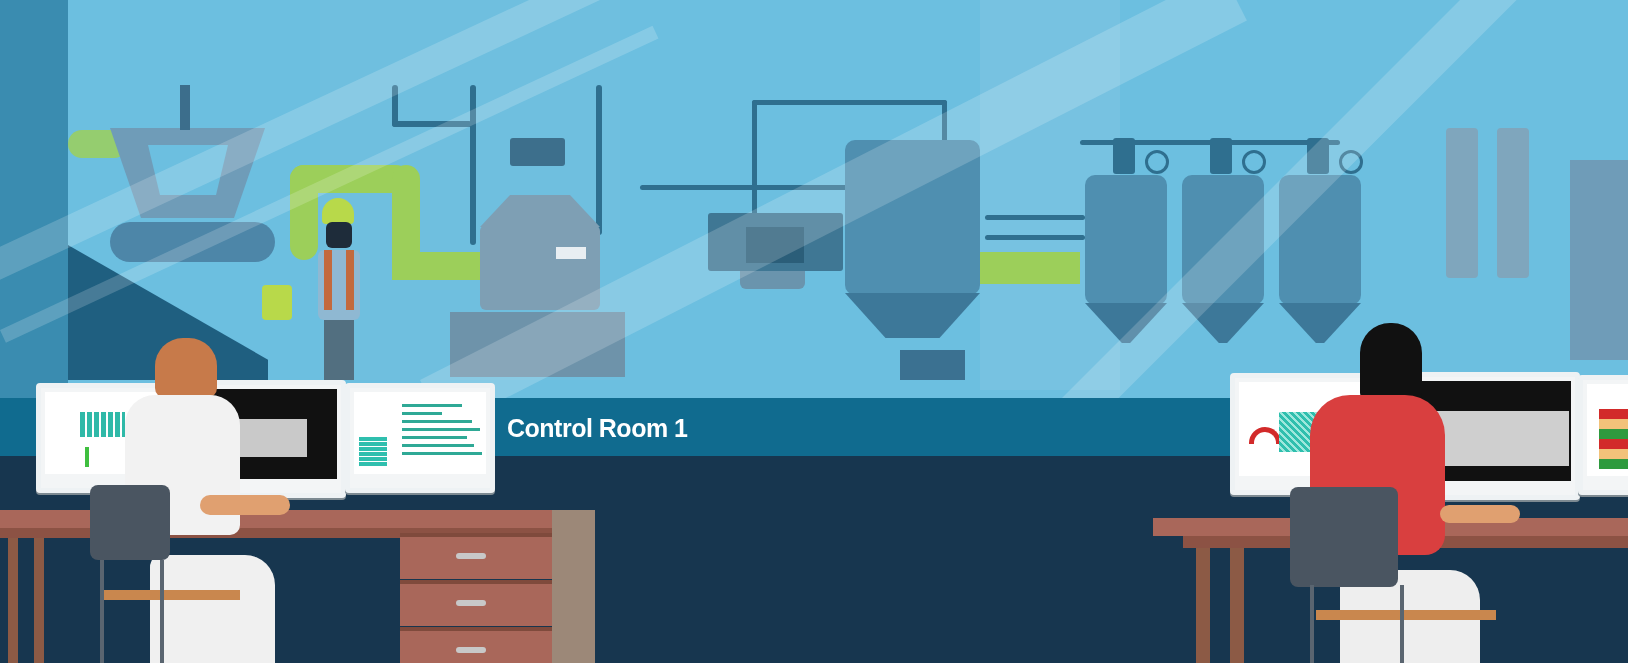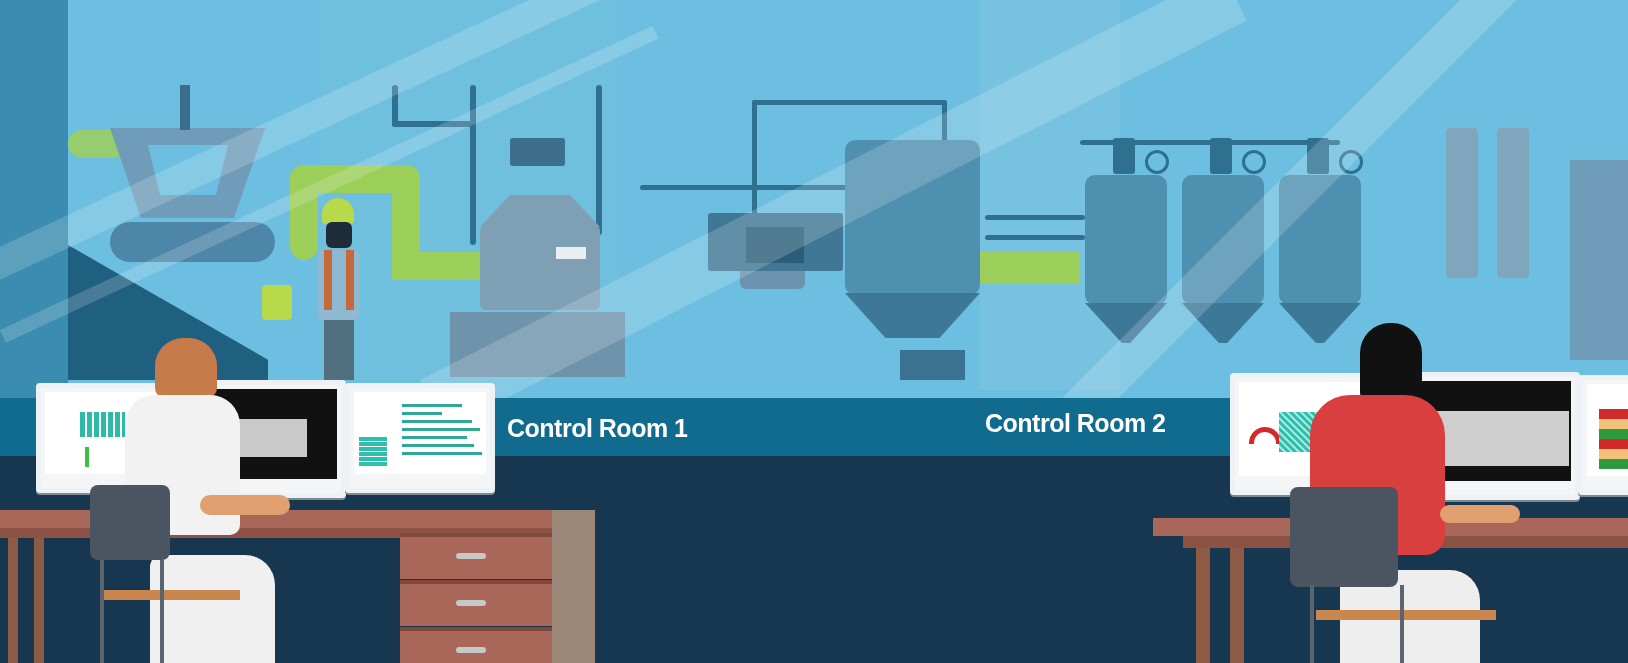--- a/index.html
+++ b/index.html
@@ -98,21 +98,20 @@
   <div class="abs" style="left:1497px;top:128px;width:32px;height:150px;background:#7fa6bd;border-radius:4px;"></div>
   <div class="abs" style="left:1570px;top:160px;width:58px;height:200px;background:#6f9cb8;"></div>
 
   <div class="abs ray" style="left:-50px;top:270px;width:720px;height:30px;transform:rotate(-25deg);"></div>
   <div class="abs ray" style="left:0;top:330px;width:720px;height:14px;transform:rotate(-25deg);"></div>
   <div class="abs ray" style="left:420px;top:380px;width:900px;height:55px;transform:rotate(-27deg);"></div>
   <div class="abs ray" style="left:1030px;top:430px;width:700px;height:40px;transform:rotate(-45deg);"></div>
 
   <div class="abs band"></div>
   <div class="abs label" style="left:507px;top:414px;text-align:right;">Control Room 1</div>
-  <div class="abs label" style="left:985px;top:409px;">Control Room 2</div>
 
   <div class="abs floor"></div>
 
   <div class="abs monitor" style="left:36px;top:383px;width:140px;height:100px;">
     <div class="mscreen">
       <div class="abs" style="left:35px;top:20px;width:45px;height:25px;background:repeating-linear-gradient(90deg,#2fb9a8 0 5px,#fff 5px 7px);"></div>
       <div class="abs" style="left:88px;top:18px;width:40px;height:28px;background:#3fdc3f;"></div>
       <div class="abs" style="left:40px;top:55px;width:4px;height:20px;background:#3fbf3f;"></div>
     </div>
   </div>

